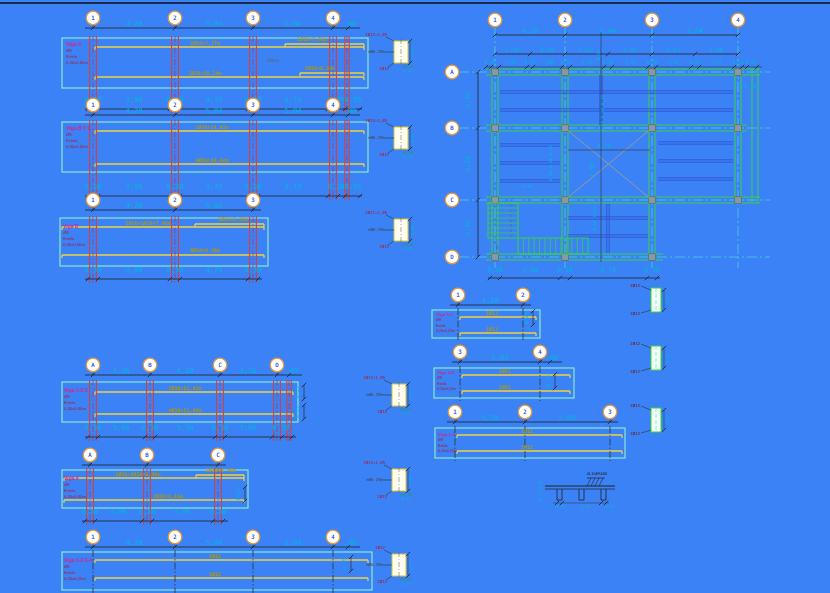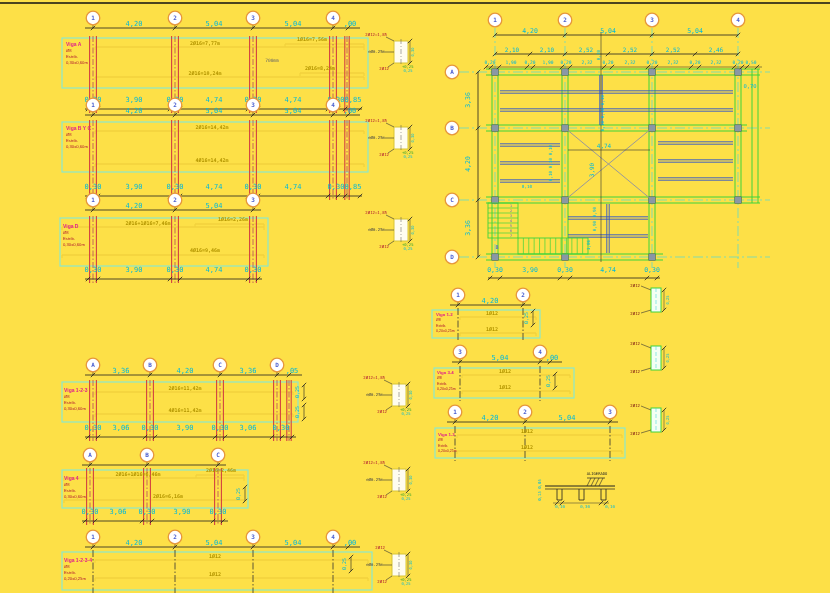--- a/index.html
+++ b/index.html
@@ -1,16 +1,16 @@
 <!DOCTYPE html>
 <html><head>
 <meta charset="utf-8">
 <style>
   html,body{margin:0;padding:0;background:#ffffff;}
-  .sheet{position:relative;width:830px;height:593px;background:#fde047;overflow:hidden;}
+  .sheet{position:relative;width:830px;height:593px;background:#3b82f6;overflow:hidden;}
   svg text{font-family:"DejaVu Sans Mono", monospace;}
   svg .lbl{font-family:"Liberation Sans", sans-serif;}
 </style>
 </head>
 <body>
 
 <div class="sheet">
   <svg id="cad" viewBox="0 0 830 593" width="830" height="593" xmlns="http://www.w3.org/2000/svg">
       <line x1="0" y1="3" x2="830" y2="3" stroke="#111" stroke-width="1.4"></line>
       <g>

